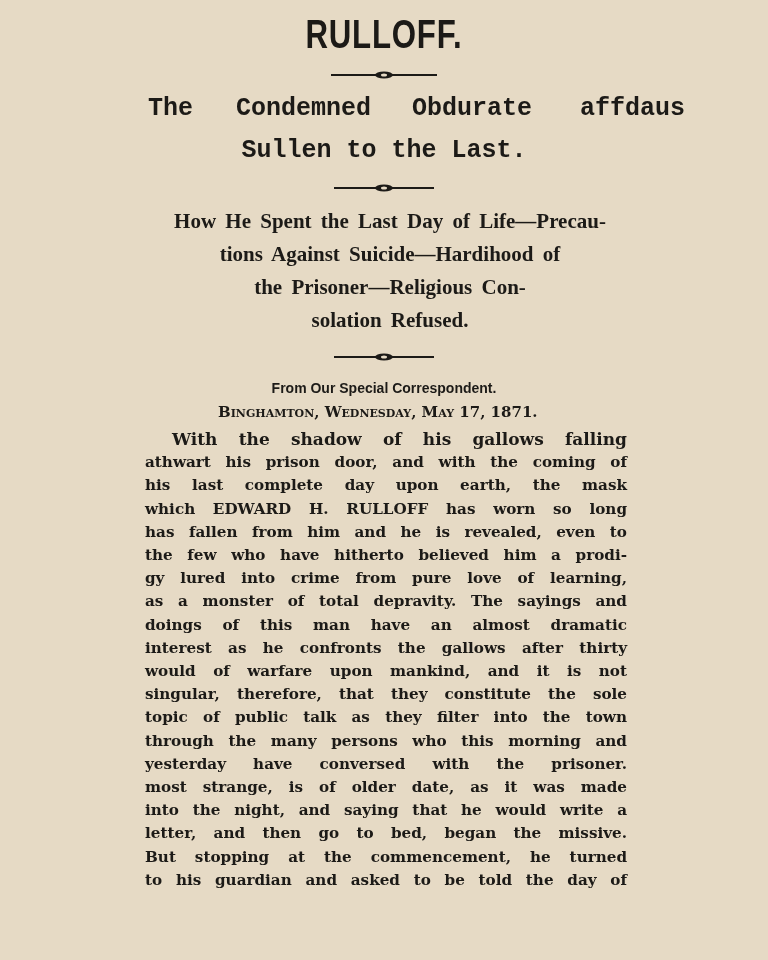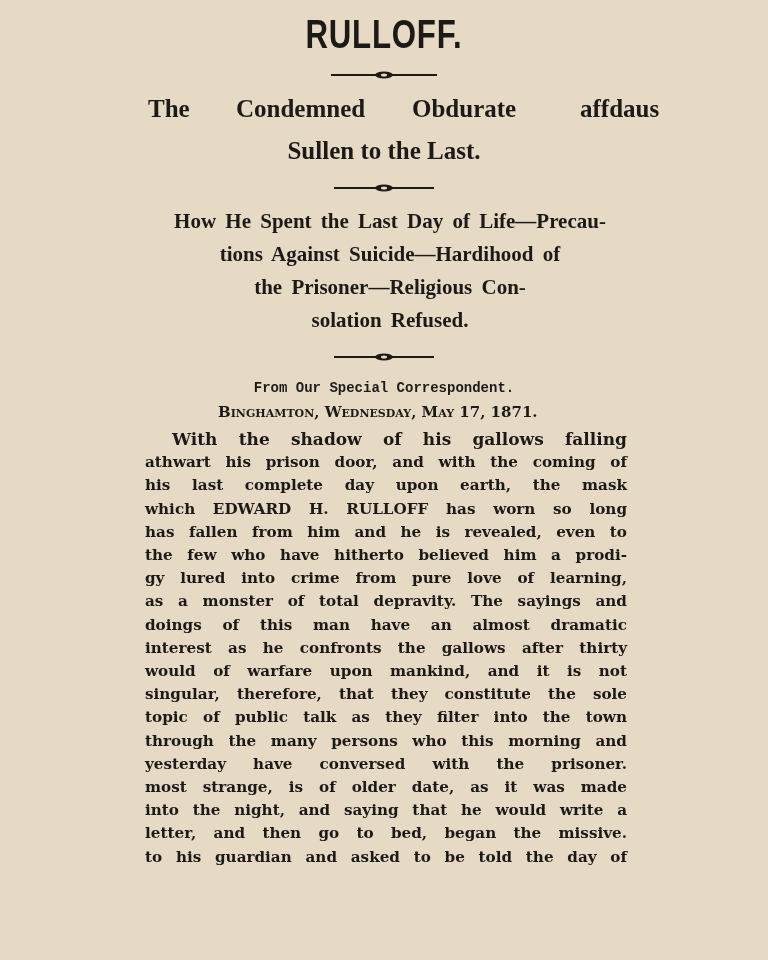--- a/index.html
+++ b/index.html
@@ -14,32 +14,32 @@
   .headline {
     position: absolute; top: 12px; left: 0; width: 768px; text-align: center;
     font-family: "Liberation Sans", "DejaVu Sans", sans-serif;
     font-weight: bold; font-size: 40px; letter-spacing: 1px;
     transform: scaleX(0.78); transform-origin: center;
   }
   .divider { position: absolute; left: 0; width: 768px; height: 10px; }
   .divider svg { display: block; margin: 0 auto; }
   .deck1 {
     position: absolute; left: 0; width: 768px; text-align: center;
-    font-family: Liberation Serif, serif; font-weight: bold; font-size: 25px;
+    font-family: Liberation Mono, monospace; font-weight: bold; font-size: 25px;
     line-height: 38px;
   }
   .deck1 .w { display: inline-block; }
   .deck2 {
     position: absolute; left: 160px; width: 460px; text-align: center;
     font-family: "Liberation Serif", serif; font-weight: bold; font-size: 21px;
     line-height: 33px; word-spacing: 4px;
   }
   .dateline-a {
     position: absolute; top: 380px; left: 0; width: 768px; text-align: center;
-    font-family: Liberation Mono, monospace; font-weight: bold; font-size: 14px;
+    font-family: Liberation Sans, sans-serif; font-weight: bold; font-size: 14px;
   }
   .dateline-b {
     position: absolute; top: 403px; left: 218px; width: 400px;
     font-family: "DejaVu Serif", serif; font-weight: bold; font-size: 15px;
     font-variant: small-caps;
   }
   .body-text {
     position: absolute; top: 428px; left: 145px; width: 482px;
     font-family: "DejaVu Serif", serif; font-weight: bold; font-size: 15.2px;
     line-height: 23.2px; text-align: justify;
@@ -108,16 +108,17 @@
     <span class="body-line">doings of this man have an almost dramatic</span>
     <span class="body-line">interest as he confronts the gallows after thirty</span>
     <span class="body-line">would of warfare upon mankind, and it is not</span>
     <span class="body-line">singular, therefore, that they constitute the sole</span>
     <span class="body-line">topic of public talk as they filter into the town</span>
     <span class="body-line">through the many persons who this morning and</span>
     <span class="body-line">yesterday have conversed with the prisoner.</span>
     <span class="body-line">most strange, is of older date, as it was made</span>
     <span class="body-line">into the night, and saying that he would write a</span>
     <span class="body-line">letter, and then go to bed, began the missive.</span>
+    <span class="body-line">But stopping at the commencement, he turned</span>
     <span class="body-line">to his guardian and asked to be told the day of</span>
   </div>
 
 </div>
 
 </body></html>

